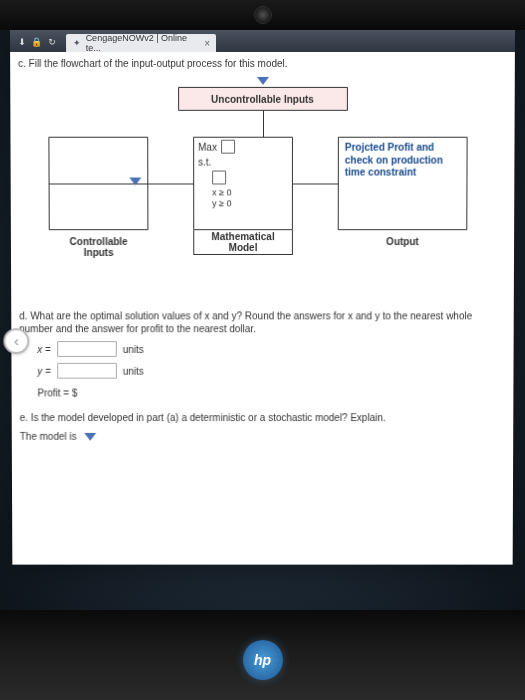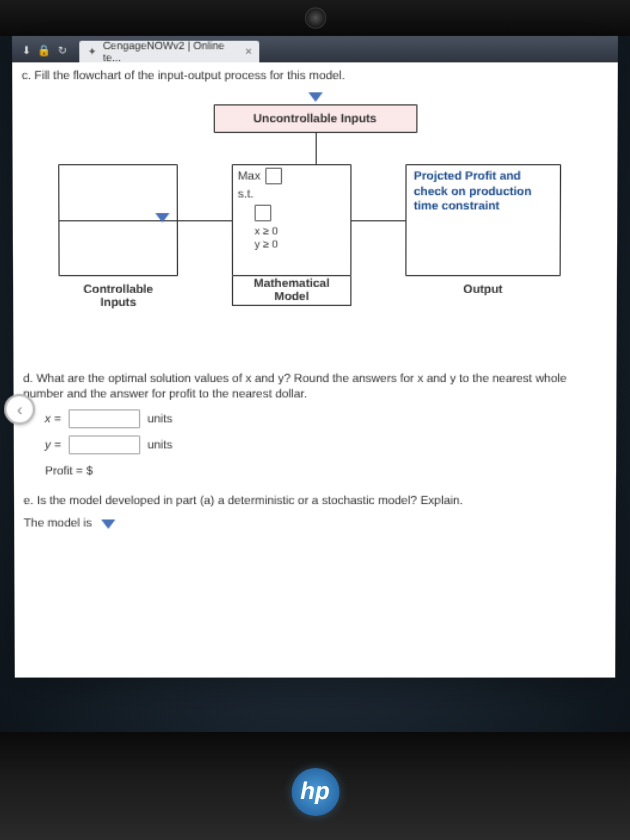--- a/index.html
+++ b/index.html
@@ -158,21 +158,21 @@
   }
   .monitor-bottom {
     position:absolute; left:0; bottom:0; width:100%; height:90px;
     background: linear-gradient(180deg, #0a0a0a 0%, #1a1a1a 40%, #2a2a2a 100%);
   }
   .hp-logo {
     position:absolute; left:50%; bottom:20px; transform:translateX(-50%);
     width:40px; height:40px; border-radius:50%;
     background: radial-gradient(circle, #4a9dd8 0%, #2a6ba8 70%, #1a4a78 100%);
     display:flex; align-items:center; justify-content:center;
-    color:#fff; font-size:20px; font-style:italic; font-weight:bold;
+    color:#fff; font-size:14px; font-style:italic; font-weight:bold;
     font-family: Arial;
     box-shadow: 0 0 8px rgba(100,180,240,0.3);
   }
 </style>
 </head>
 <body>
 
 <div class="monitor-top">
   <div class="webcam"></div>
 </div>

